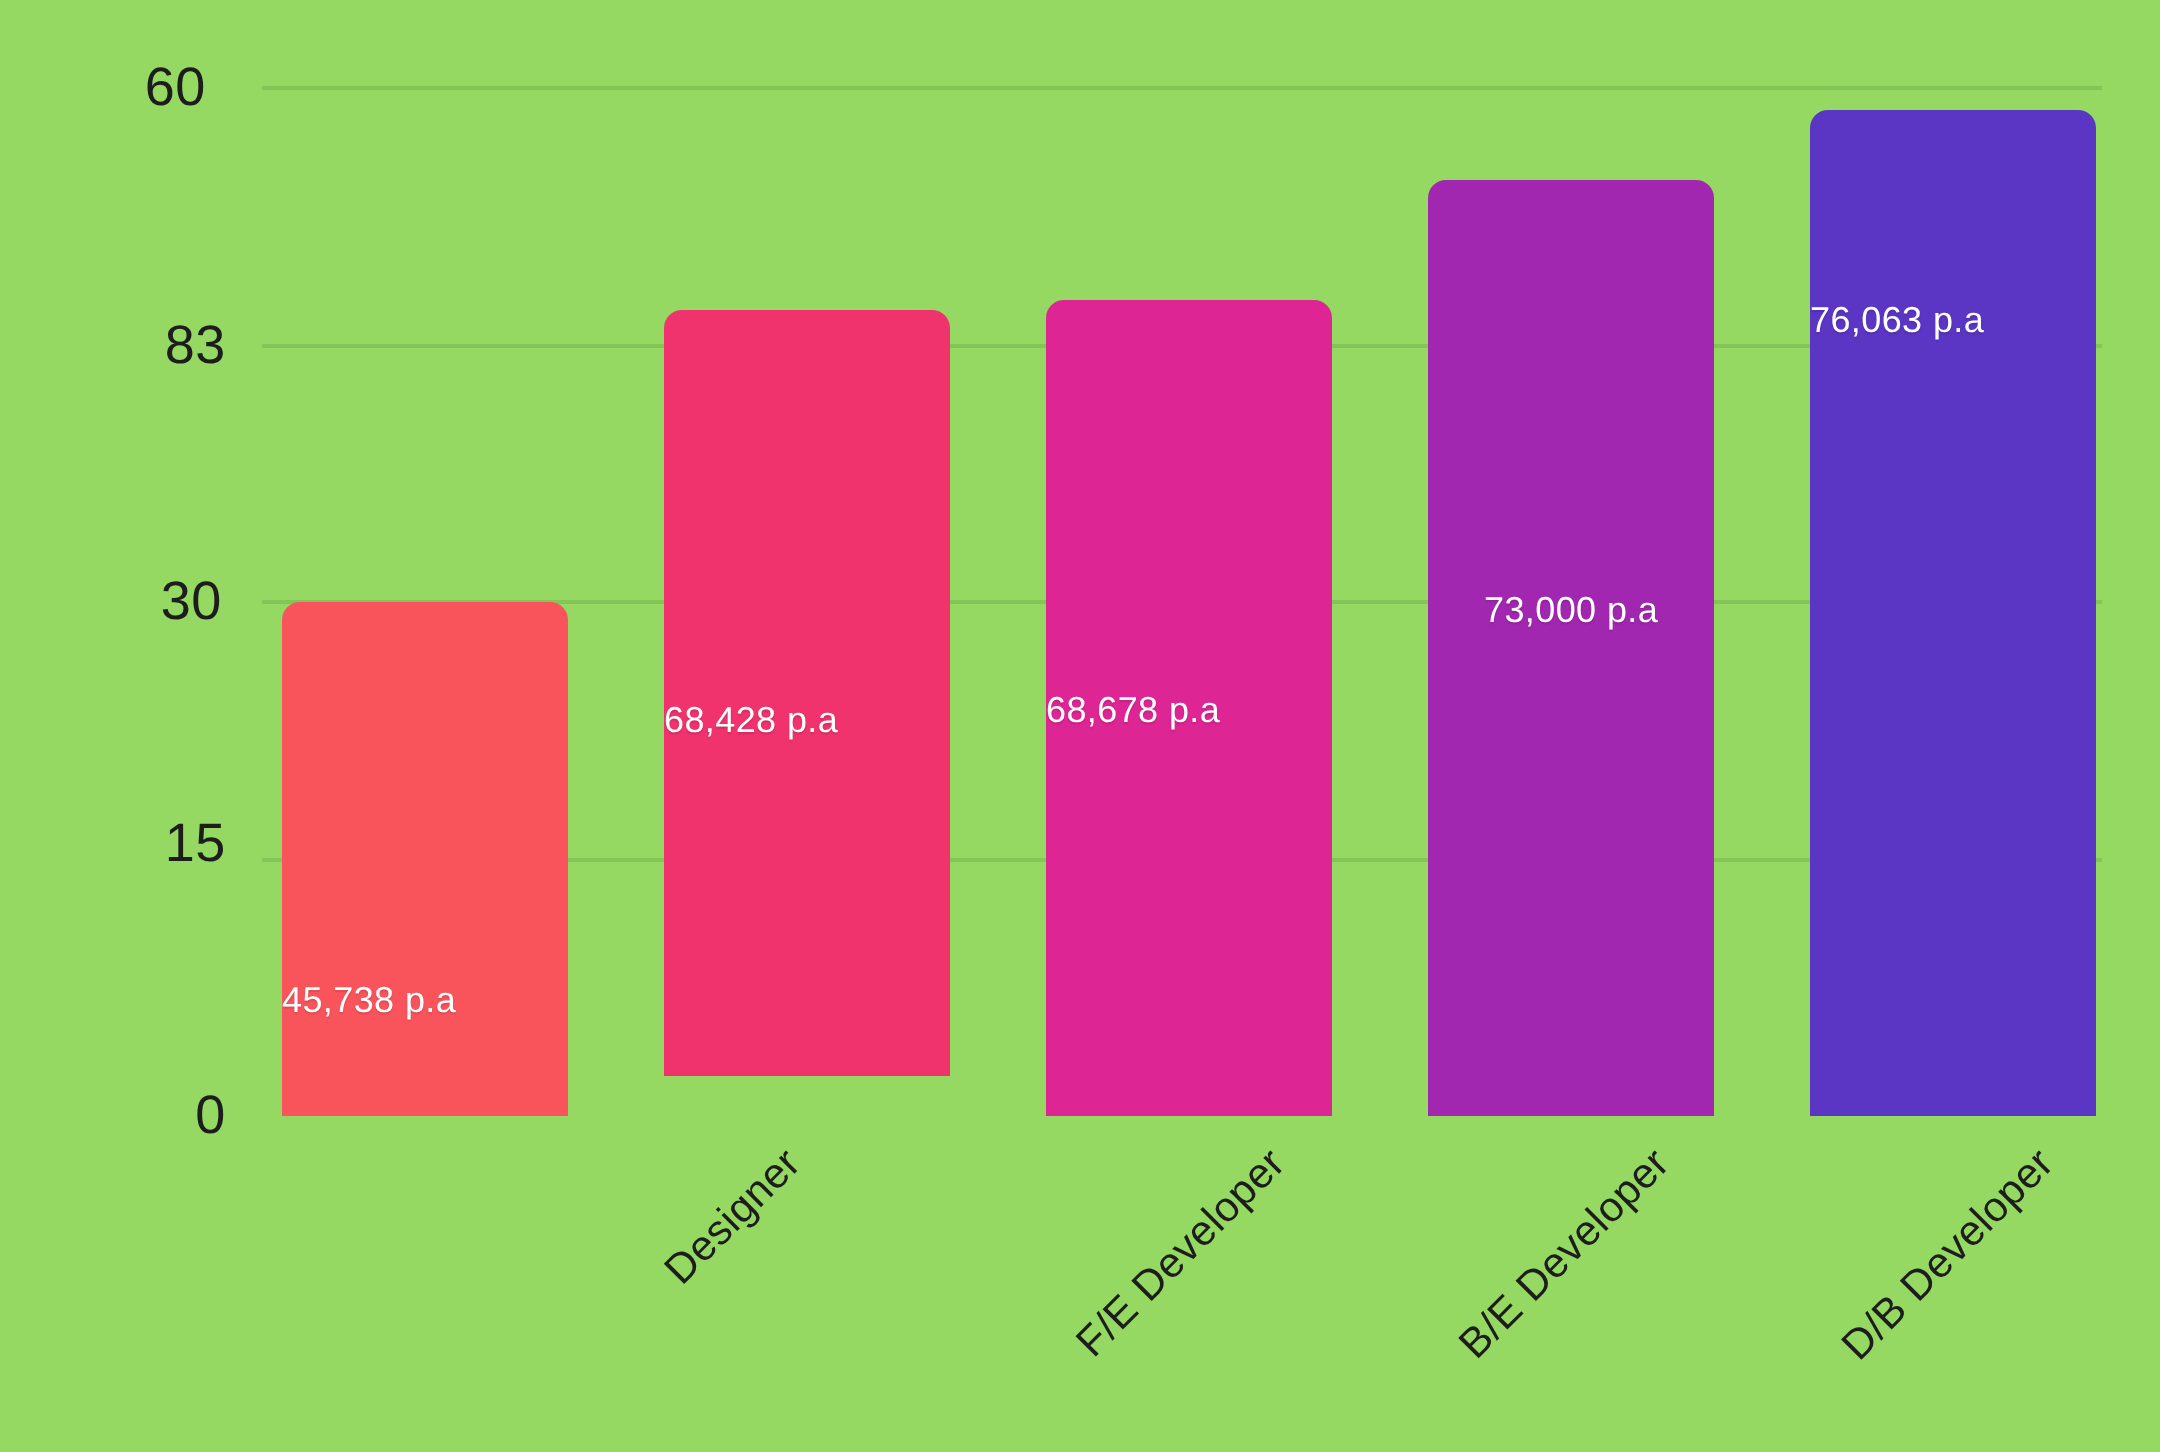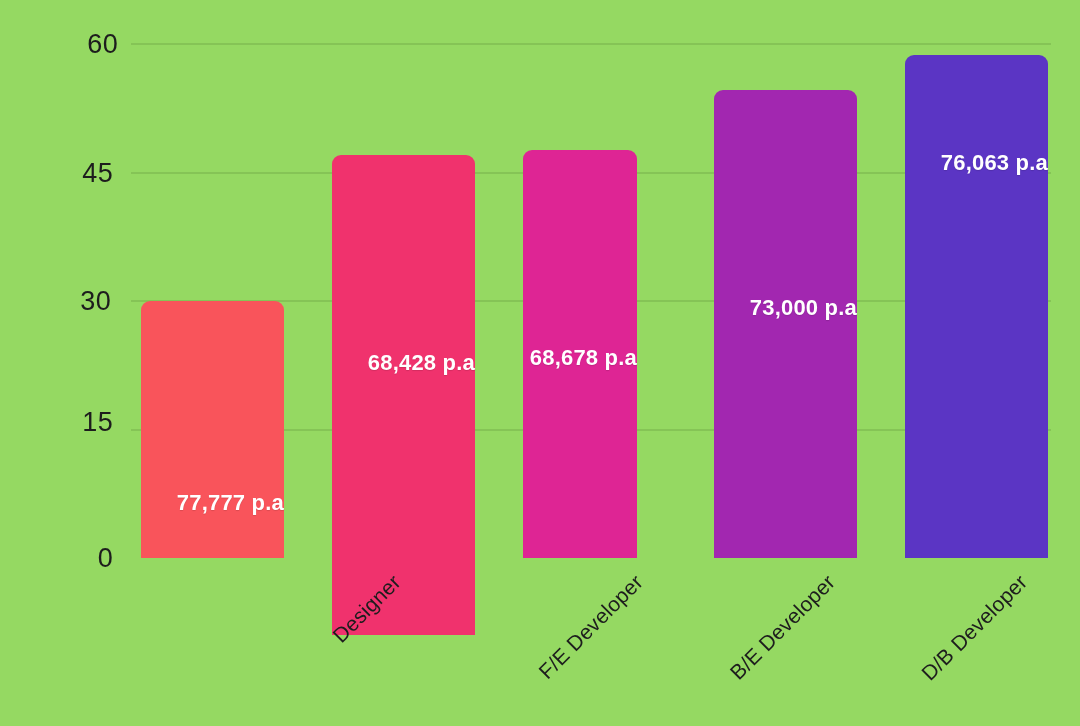--- a/index.html
+++ b/index.html
@@ -48,24 +48,24 @@
   .bar {
     position: absolute;
     bottom: 0;
     border-radius: 9px 9px 0 0;
     box-sizing: border-box;
   }
   .bar-value {
     position: absolute;
     left: 0;
     width: 100%;
-    text-align: right;
+    text-align: left;
     color: #ffffff;
-    font-size: 22px;
-    font-weight: bold;
+    font-size: 18px;
+    font-weight: normal;
     white-space: nowrap;
     letter-spacing: 0.2px;
     text-shadow: 0 1px 1px rgba(0,0,0,0.12);
   }
   .xlabel {
     position: absolute;
     font-size: 21px;
     color: #1d1d1d;
     white-space: nowrap;
     transform-origin: right top;
@@ -91,36 +91,36 @@
       <div class="gridline" style="top: 428.5px; left: 131px; width: 920px; background: rgb(133, 196, 86);"></div>
       <div class="gridline" style="top: 300px; left: 131px; width: 920px; background: rgb(133, 196, 86);"></div>
       <div class="gridline" style="top: 171.5px; left: 131px; width: 920px; background: rgb(133, 196, 86);"></div>
       <div class="gridline" style="top: 43px; left: 131px; width: 920px; background: rgb(133, 196, 86);"></div>
     </div>
 
   <div id="y-axis-labels">
       <div class="ytick" style="top: 558px; right: 5px; color: rgb(29, 29, 29);">0</div>
       <div class="ytick" style="top: 422px; right: 5px; color: rgb(29, 29, 29);">15</div>
       <div class="ytick" style="top: 301px; right: 7px; color: rgb(29, 29, 29);">30</div>
-      <div class="ytick" style="top: 172.5px; right: 5px; color: rgb(29, 29, 29);">45</div>
-      <div class="ytick" style="top: 44px; right: 0; color: rgb(29, 29, 29);">60</div>
+      <div class="ytick" style="top: 172.5px; right: 5px; color: rgb(29, 29, 29);">83</div>
+      <div class="ytick" style="top: 44px; right: 15px; color: rgb(29, 29, 29);">60</div>
     </div>
 
   <div id="bars">
       <div class="bar" title="Designer 45,738 p.a" style="left: 141px; width: 143px; height: 257px; top: 301px; bottom: auto; background: rgb(249, 84, 91);">
-        <div class="bar-value" style="top: 189px; color: rgb(255, 255, 255);">77,777 p.a</div>
+        <div class="bar-value" style="top: 189px; color: rgb(255, 255, 255);">45,738 p.a</div>
       </div>
-      <div class="bar" title="F/E Developer 68,428 p.a" style="left: 332px; width: 143px; height: 480px; top: 155.367px; bottom: auto; background: rgb(240, 50, 109);">
+      <div class="bar" title="F/E Developer 68,428 p.a" style="left: 332px; width: 143px; height: 383px; top: 155.367px; bottom: auto; background: rgb(240, 50, 109);">
         <div class="bar-value" style="top: 194.633px; color: rgb(255, 255, 255);">68,428 p.a</div>
       </div>
-      <div class="bar" title="B/E Developer 68,678 p.a" style="left: 523px; width: 114px; height: 407.773px; top: 150.227px; bottom: auto; background: rgb(222, 37, 148);">
+      <div class="bar" title="B/E Developer 68,678 p.a" style="left: 523px; width: 143px; height: 407.773px; top: 150.227px; bottom: auto; background: rgb(222, 37, 148);">
         <div class="bar-value" style="top: 194.773px; color: rgb(255, 255, 255);">68,678 p.a</div>
       </div>
       <div class="bar" title="D/B Developer 73,000 p.a" style="left: 714px; width: 143px; height: 467.74px; top: 90.26px; bottom: auto; background: rgb(162, 39, 176);">
-        <div class="bar-value" style="top: 204.74px; color: rgb(255, 255, 255);">73,000 p.a</div>
+        <div class="bar-value" style="top: 204.74px; color: rgb(255, 255, 255); padding-left: 28px;">73,000 p.a</div>
       </div>
       <div class="bar" title="F/S Developer 76,063 p.a" style="left: 905px; width: 143px; height: 502.863px; top: 55.1367px; bottom: auto; background: rgb(91, 53, 196);">
         <div class="bar-value" style="top: 94.8633px; color: rgb(255, 255, 255);">76,063 p.a</div>
       </div>
     </div>
 
   <div id="x-labels">
       <div class="xlabel" style="color: rgb(29, 29, 29); left: 302.5px; top: 570px; transform: rotate(-45deg);">Designer</div>
       <div class="xlabel" style="color: rgb(29, 29, 29); left: 493.5px; top: 570px; transform: rotate(-45deg);">F/E Developer</div>
       <div class="xlabel" style="color: rgb(29, 29, 29); left: 684.5px; top: 570px; transform: rotate(-45deg);">B/E Developer</div>

